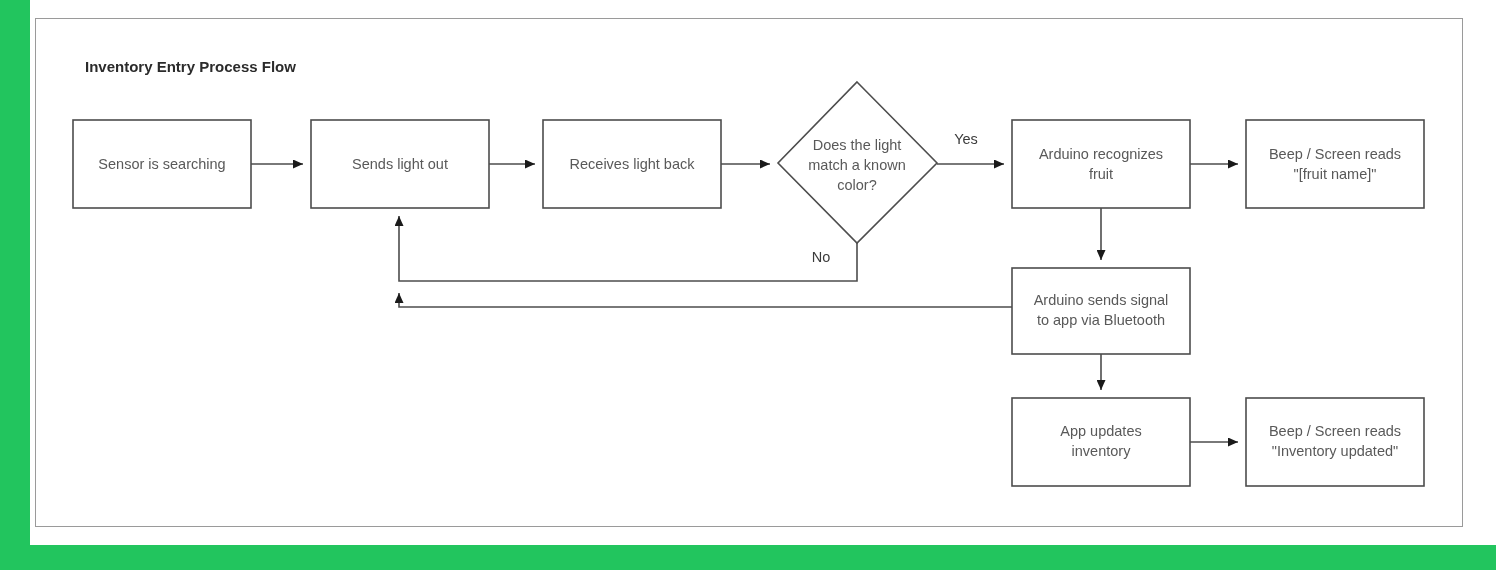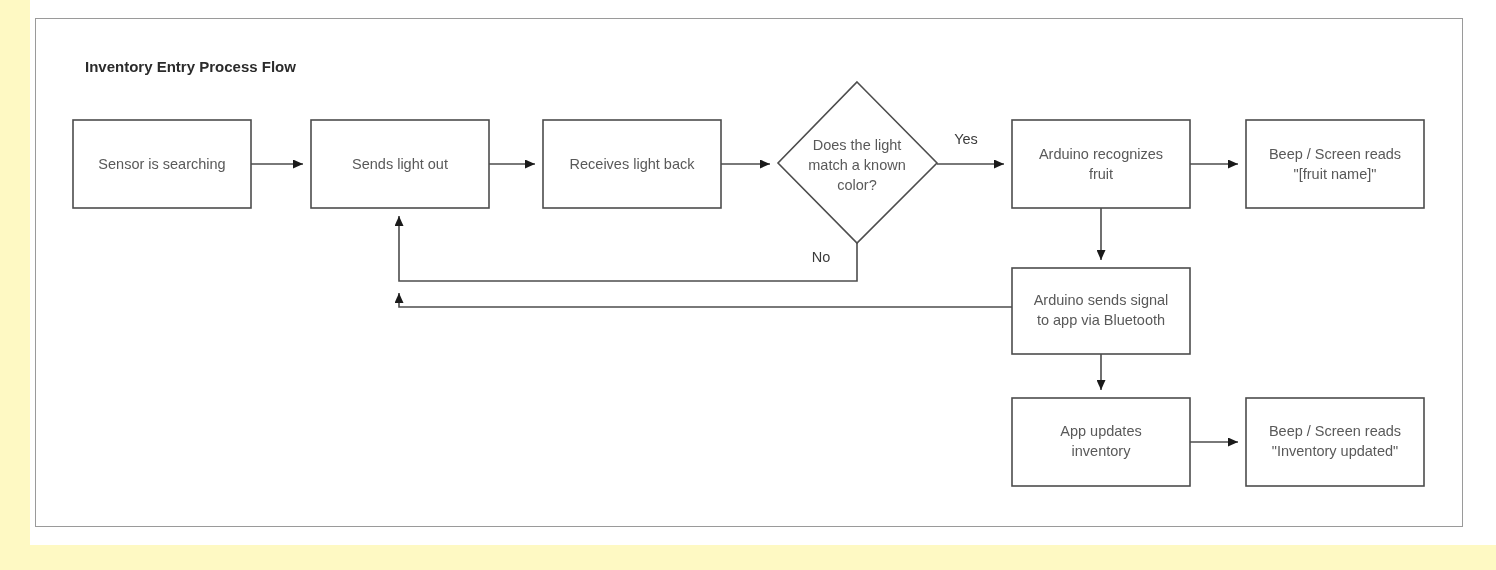--- a/index.html
+++ b/index.html
@@ -5,21 +5,21 @@
   html, body {
     margin: 0;
     padding: 0;
     background: #f7f7f7;
     font-family: "Liberation Sans", sans-serif;
   }
   #screen {
     position: relative;
     width: 1496px;
     height: 570px;
-    background: #fef9c3;
+    background: #22c55e;
     overflow: hidden;
   }
   #page-strip {
     position: absolute;
     left: 30px;
     top: 0;
     width: 1466px;
     height: 545px;
     background: #ffffff;
   }

